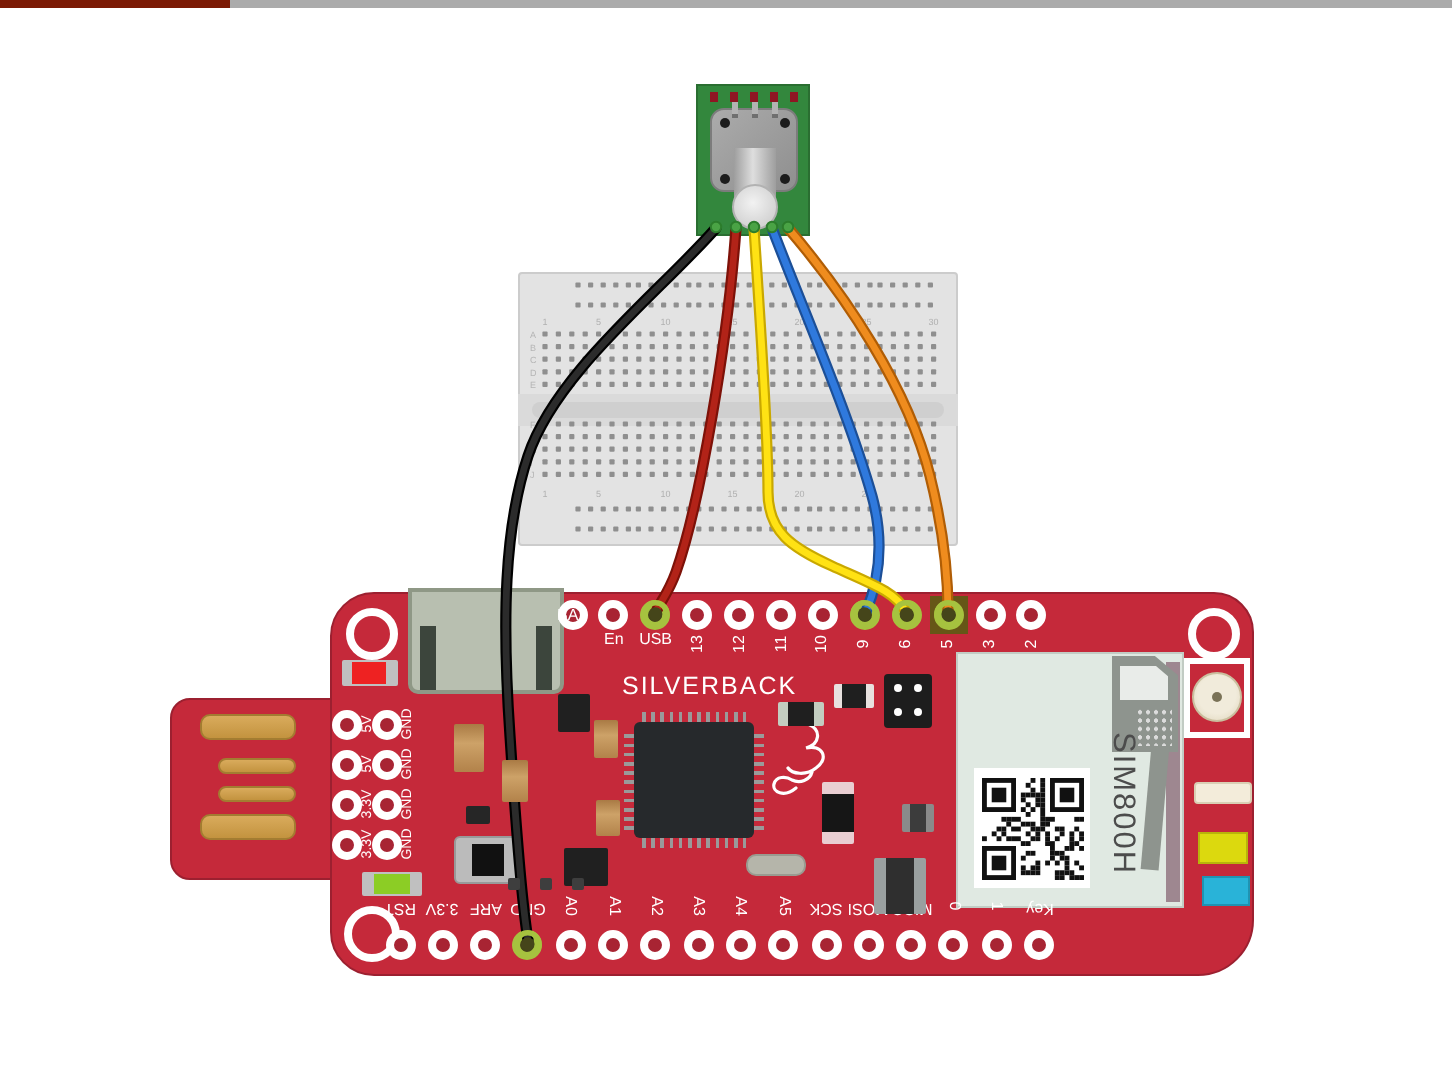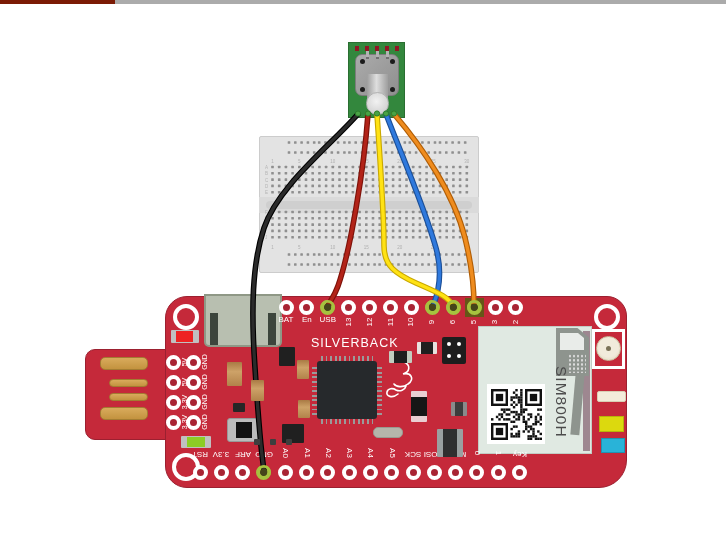--- a/index.html
+++ b/index.html
@@ -280,21 +280,21 @@
 
   <div id="ant-conn" class="abs"></div>
   <div id="ant-circle" class="abs"></div>
   <div id="ant-dot" class="abs"></div>
   <div id="cream-bar" class="abs"></div>
   <div id="yellow-rect" class="abs"></div>
   <div id="cyan-rect" class="abs"></div>
 
   <div id="pins" class="abs" style="left:0;top:0;width:726px;height:545px">
       <div class="pin" style="position: absolute; left: 278.5px; top: 299.5px;"></div>
-      <div class="plab ctr" style="position: absolute; left: 286px; top: 316px;">BAT</div>
+      <div class="plab ctr" style="position: absolute; left: 286px; top: 304px;">BAT</div>
       <div class="pin" style="position: absolute; left: 299.4px; top: 299.5px;"></div>
       <div class="plab ctr" style="position: absolute; left: 306.9px; top: 316px;">En</div>
       <div class="pin conn" style="position: absolute; left: 320.3px; top: 299.5px;"></div>
       <div class="plab ctr" style="position: absolute; left: 327.8px; top: 316px;">USB</div>
       <div class="pin" style="position: absolute; left: 341.2px; top: 299.5px;"></div>
       <div class="plab rotm90" style="position: absolute; left: 348.7px; top: 322px;">13</div>
       <div class="pin" style="position: absolute; left: 362.1px; top: 299.5px;"></div>
       <div class="plab rotm90" style="position: absolute; left: 369.6px; top: 322px;">12</div>
       <div class="pin" style="position: absolute; left: 383px; top: 299.5px;"></div>
       <div class="plab rotm90" style="position: absolute; left: 390.5px; top: 322px;">11</div>

